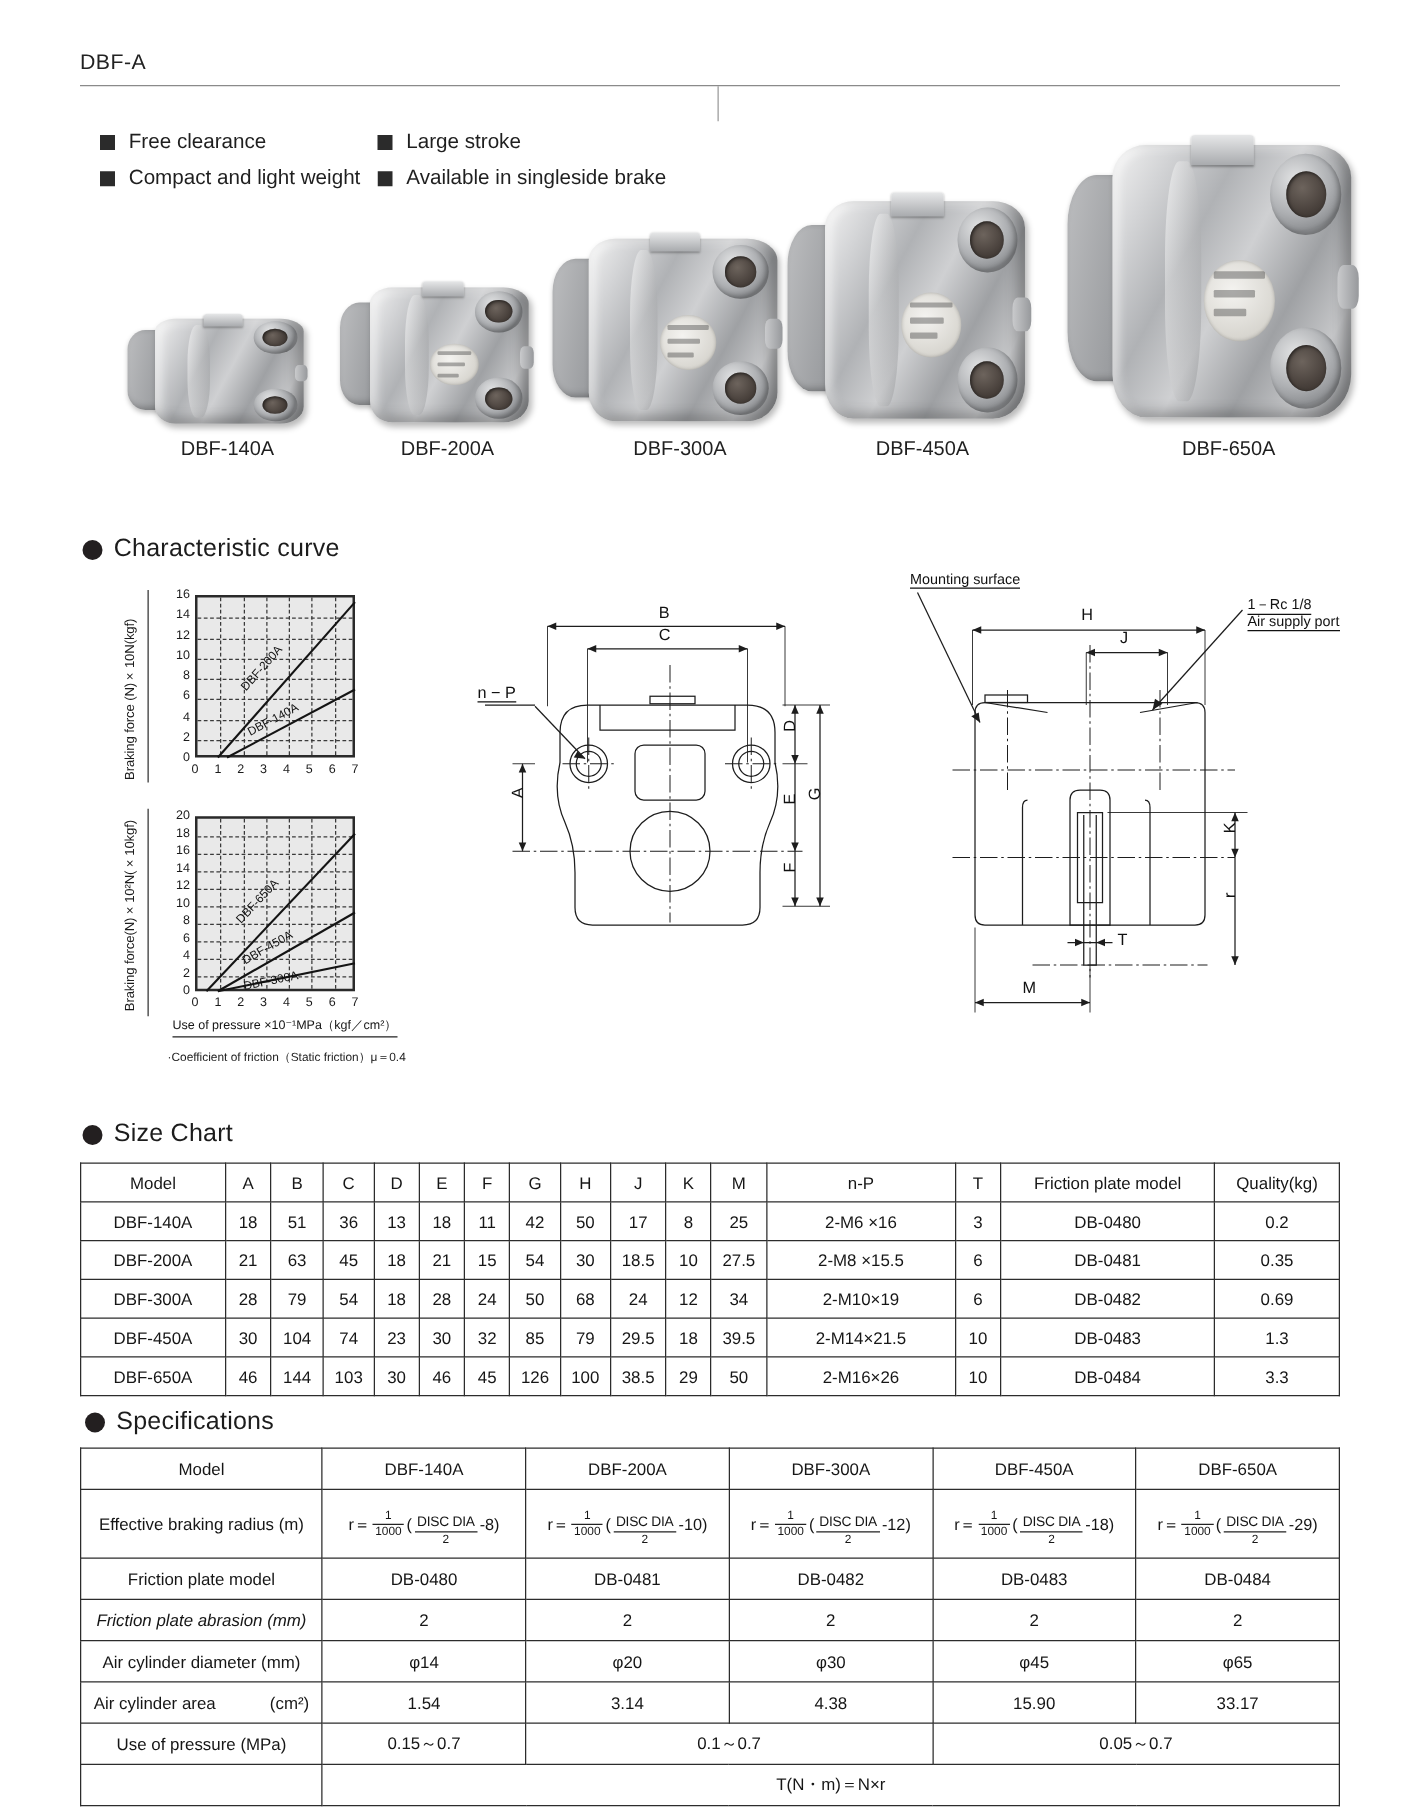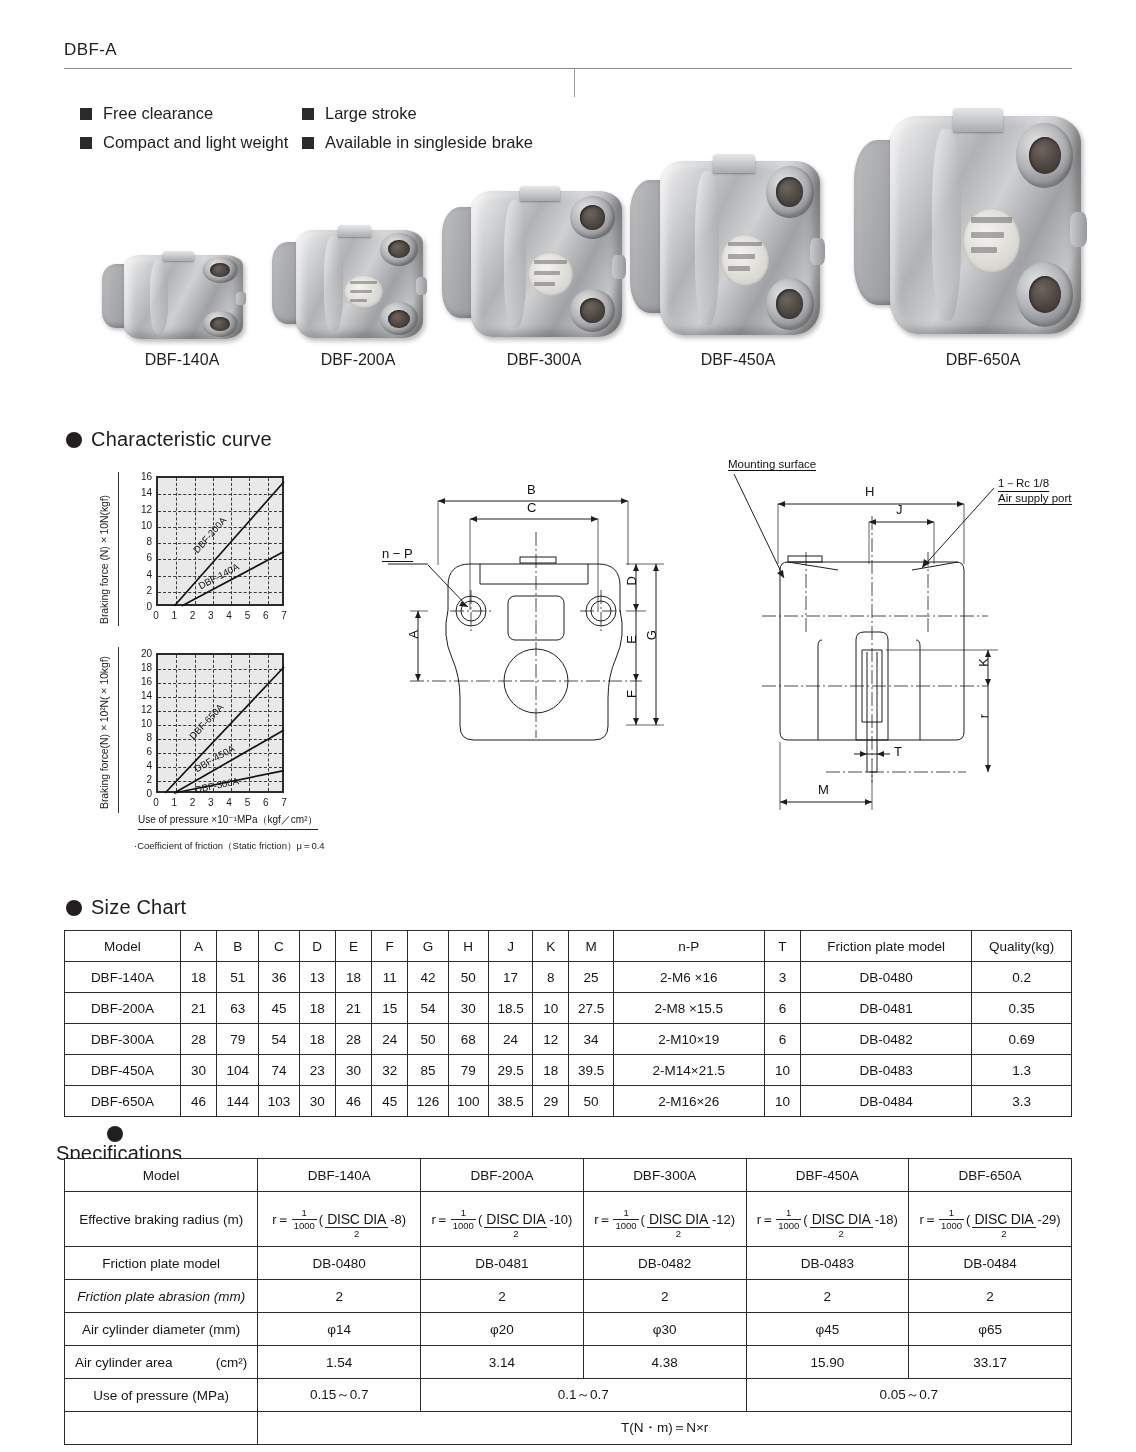--- a/index.html
+++ b/index.html
@@ -121,21 +121,21 @@
   .tbl.size td,.tbl.size th{height:24px;}
   .tbl.spec td,.tbl.spec th{height:26px;font-size:13.5px;}
   .rowlab{text-align:center;}
   .rowlab .lbl{display:flex;justify-content:space-between;padding:0 8px;}
   .rowlab .lbl span:only-child{margin:0 auto;}
   .frac{display:inline-flex;align-items:center;font-size:13px;line-height:1;}
   .frac .num{display:inline-flex;flex-direction:column;align-items:center;margin:0 2px;font-size:9.5px;}
   .frac .num .top{padding:0 2px;}
   .frac .num .bar{width:100%;height:1px;background:#222;margin:1px 0;}
   .frac .num .bot{padding:0 2px;}
-  .frac .disc{font-size:14px;letter-spacing:-.2px;margin-top:12px;}
+  .frac .disc{font-size:11px;letter-spacing:-.2px;margin-top:12px;}
 </style>
 </head>
 <body>
 
 <div class="page">
 
   <div class="hdr">
     <div class="hdr-title">DBF-A</div>
     <div class="hdr-rule"></div>
     <div style="position:relative">
@@ -647,21 +647,21 @@
           <td>29</td>
           <td>50</td>
           <td>2-M16×26</td>
           <td>10</td>
           <td>DB-0484</td>
           <td>3.3</td>
         </tr>
       </tbody>
   </table>
 
-  <div class="sec" style="left:56px;top:1126px;flex-direction:column;">
+  <div class="sec" style="left:68px;top:1126px;">
     <span class="dot"></span>
     <span class="t">Specifications</span>
   </div>
 
   <table class="tbl spec" id="spec-table" style="left:64px;top:1158px;width:1008px;">
     <tbody id="spec-body">
         <tr>
           <td class="rowlab" style="width: 19.2%;">Model</td>
           <td style="width: 16.16%;">DBF-140A</td>
           <td style="width: 16.16%;">DBF-200A</td>

